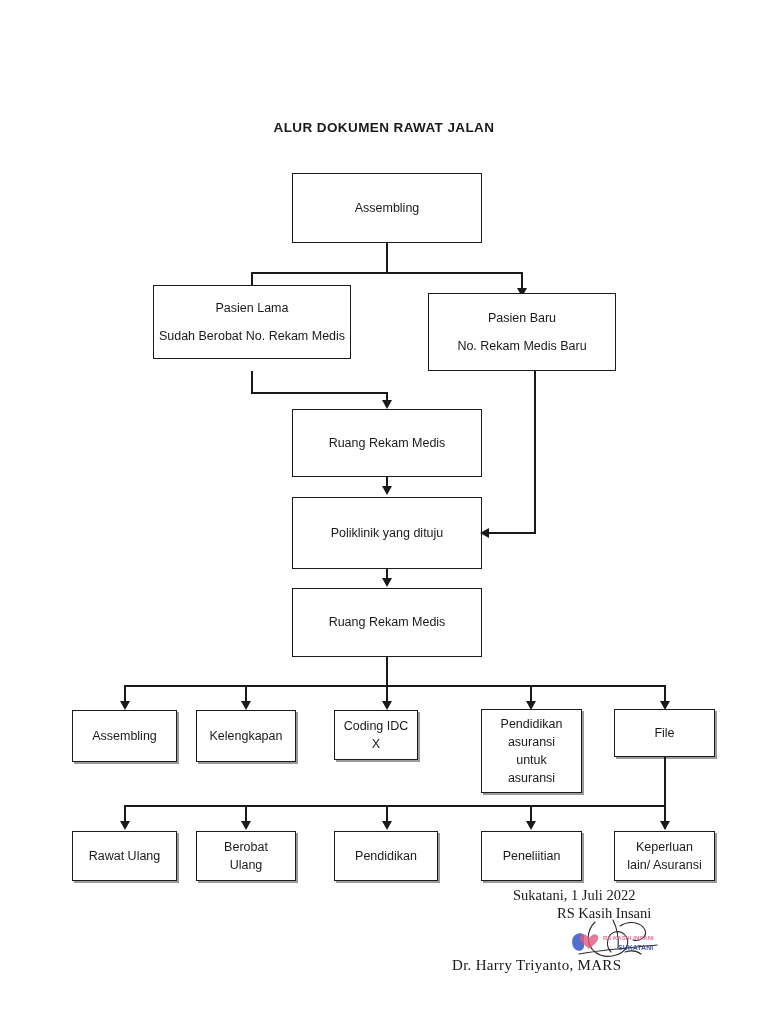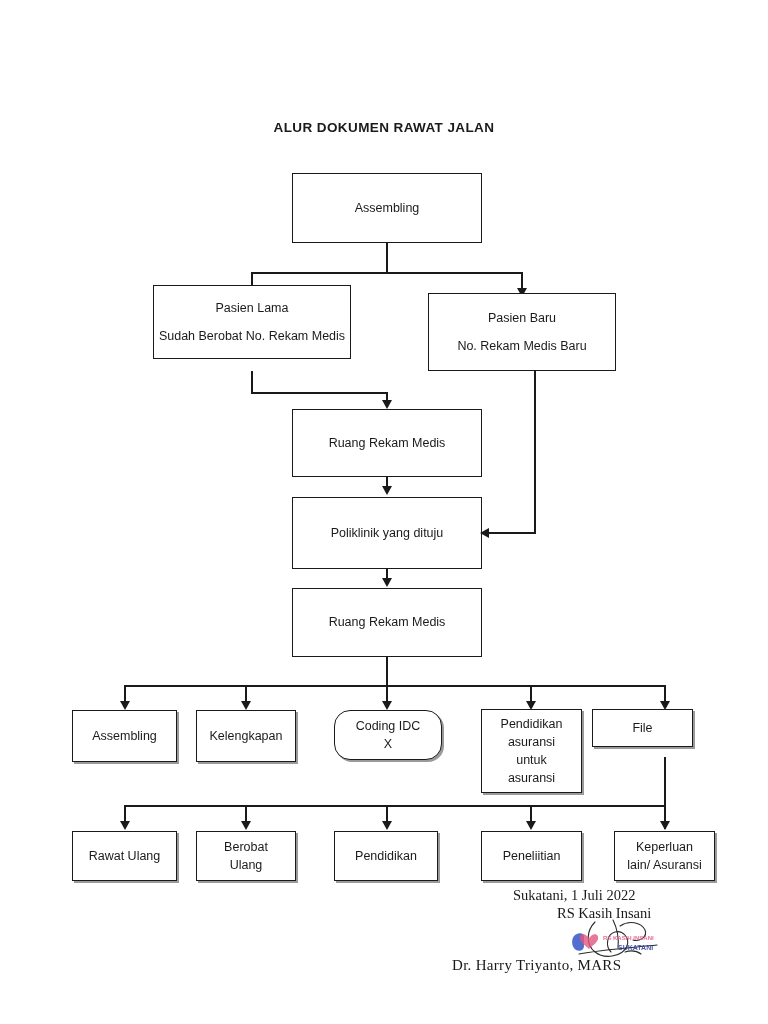--- a/index.html
+++ b/index.html
@@ -198,37 +198,37 @@
       <span class="ln">Assembling</span>
     </span>
   </div>
 
   <div class="node shadow" style="left:196px; top:710px; width:100px; height:52px;">
     <span class="lines">
       <span class="ln">Kelengkapan</span>
     </span>
   </div>
 
-  <div class="node shadow" style="left:334px; top:710px; width:108px; height:50px;border-radius:16px;">
+  <div class="node shadow" style="left:334px; top:710px; width:84px; height:50px;">
     <span class="lines">
       <span class="ln">Coding IDC</span>
       <span class="ln">X</span>
     </span>
   </div>
 
   <div class="node shadow" style="left:481px; top:709px; width:101px; height:84px;">
     <span class="lines">
       <span class="ln">Pendidikan</span>
       <span class="ln">asuransi</span>
       <span class="ln">untuk</span>
       <span class="ln">asuransi</span>
     </span>
   </div>
 
-  <div class="node shadow" style="left:592px; top:709px; width:101px; height:38px;">
+  <div class="node shadow" style="left:614px; top:709px; width:101px; height:48px;">
     <span class="lines">
       <span class="ln">File</span>
     </span>
   </div>
 
   <div class="v-line" style="left:664px; top:757px; height:72px;"></div>
   <div class="h-line" style="left:124px; top:805px; width:542px;"></div>
 
   <div class="v-line" style="left:124px; top:805px; height:17px;"></div>
   <div class="arrow-down" style="left:120px; top:821px;"></div>

